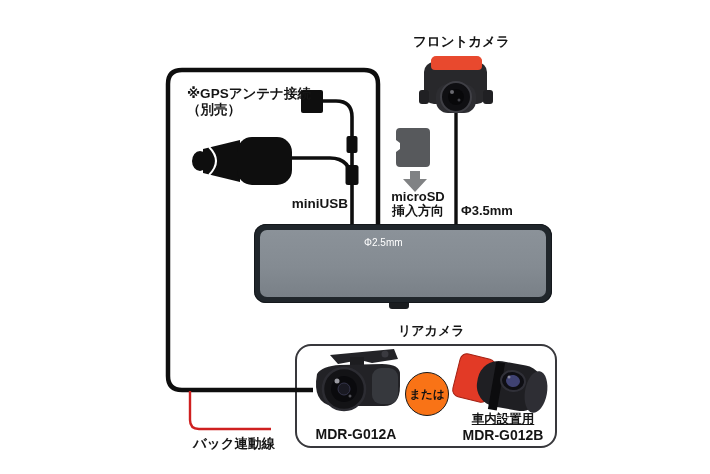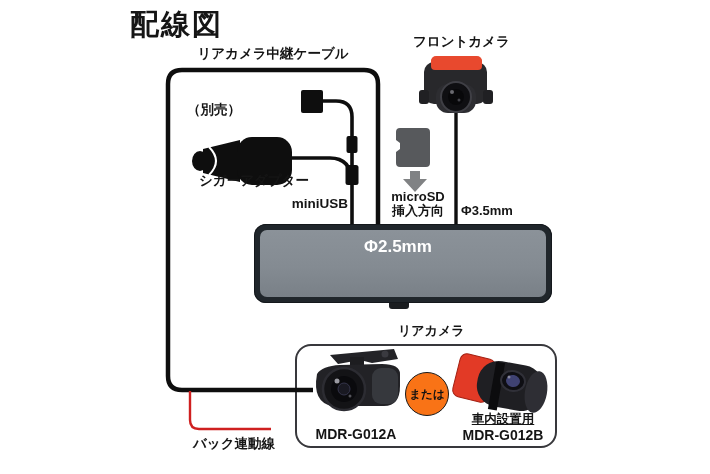--- a/index.html
+++ b/index.html
@@ -29,21 +29,21 @@
             border-radius:16px;background:#fff;z-index:1;}
   #or-circle{left:405px;top:372px;width:42px;height:42px;border:1.6px solid #1a1a1a;border-radius:50%;
              background:#f97316;display:flex;align-items:center;justify-content:center;
              font-size:11.5px;font-weight:600;z-index:4;}
   #wires{left:0;top:0;z-index:2;}
   #mirror{left:254px;top:224px;width:298px;height:79px;background:#20262b;border-radius:12px;
           z-index:3;box-shadow:inset 0 0 0 1px #14181c;}
   #mirror-screen{position:absolute;left:6px;top:6px;right:6px;bottom:6px;border-radius:7px;
           background:linear-gradient(180deg,#8b9299 0%,#848b92 55%,#79808七 100%);
           background:linear-gradient(180deg,#8b9299 0%,#848b92 55%,#798087 100%);}
-  #lbl-j25{position:absolute;left:104px;top:7px;font-size:17px;font-weight:700;color:#ffffff;}
+  #lbl-j25{position:absolute;left:104px;top:7px;font-size:10px;font-weight:400;color:#ffffff;}
   .z4{z-index:4;}
 </style>
 </head>
 <body>
 
 <div class="stage">
 
   <div class="abs" id="rear-box"></div>
 
   <svg id="wires" class="abs" width="710" height="474" viewBox="0 0 710 474">
@@ -111,24 +111,22 @@
       <circle cx="509" cy="377" r="1.5" fill="#8888a0"></circle>
     </g>
   </svg>
 
   <div class="abs" id="mirror">
     <div id="mirror-screen">
       <span id="lbl-j25">Φ2.5mm</span>
     </div>
   </div>
 
-  <div class="lbl z4" id="title">配線図</div>
-  <div class="lbl z4" id="lbl-relay">リアカメラ中継ケーブル</div>
+  <div class="lbl z4" id="lbl-gps1">※GPSアンテナ接続</div>
   <div class="lbl z4" id="lbl-gps2">（別売）</div>
-  <div class="lbl z4" id="lbl-cigar">シガーアダプター</div>
   <div class="lbl rgt z4" id="lbl-miniusb">miniUSB</div>
   <div class="lbl ctr z4" id="lbl-sd1">microSD</div>
   <div class="lbl ctr z4" id="lbl-sd2">挿入方向</div>
   <div class="lbl z4" id="lbl-j35">Φ3.5mm</div>
   <div class="lbl z4" id="lbl-front">フロントカメラ</div>
   <div class="lbl z4" id="lbl-rear">リアカメラ</div>
   <div class="lbl z4" id="lbl-back">バック連動線</div>
 
   <div class="lbl ctr z4" id="camA-model">MDR-G012A</div>
   <div class="abs" id="or-circle">

